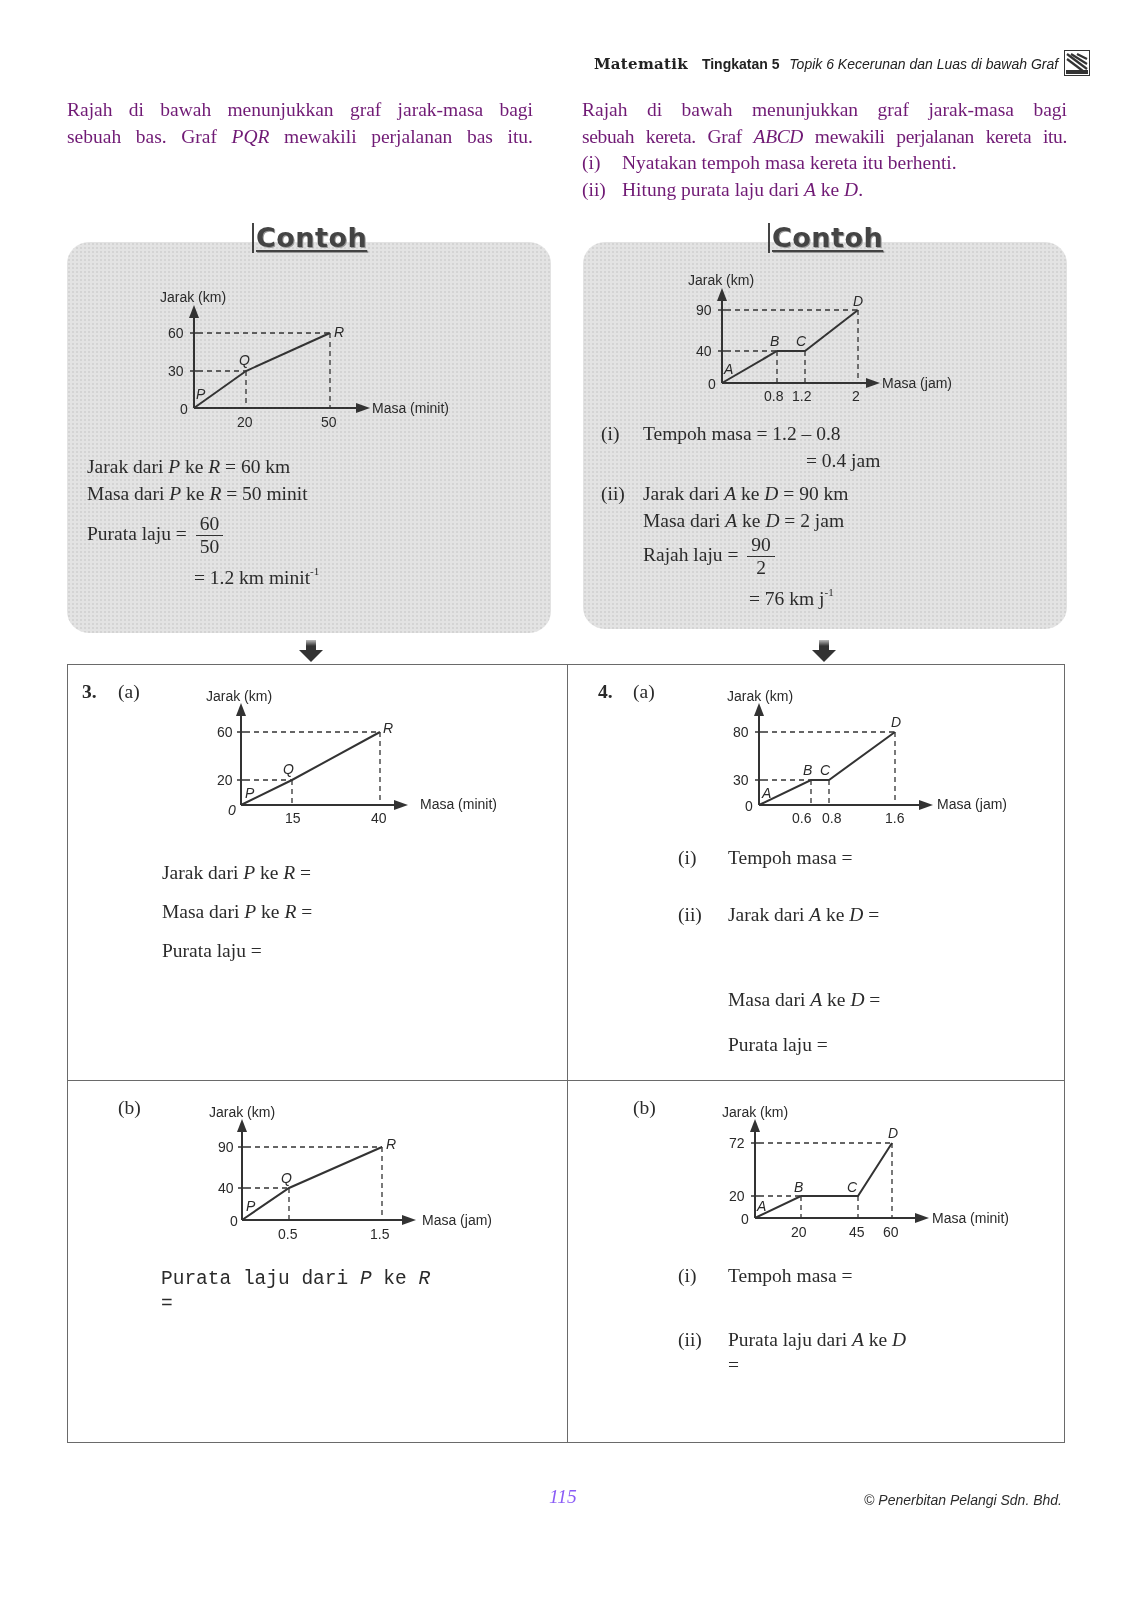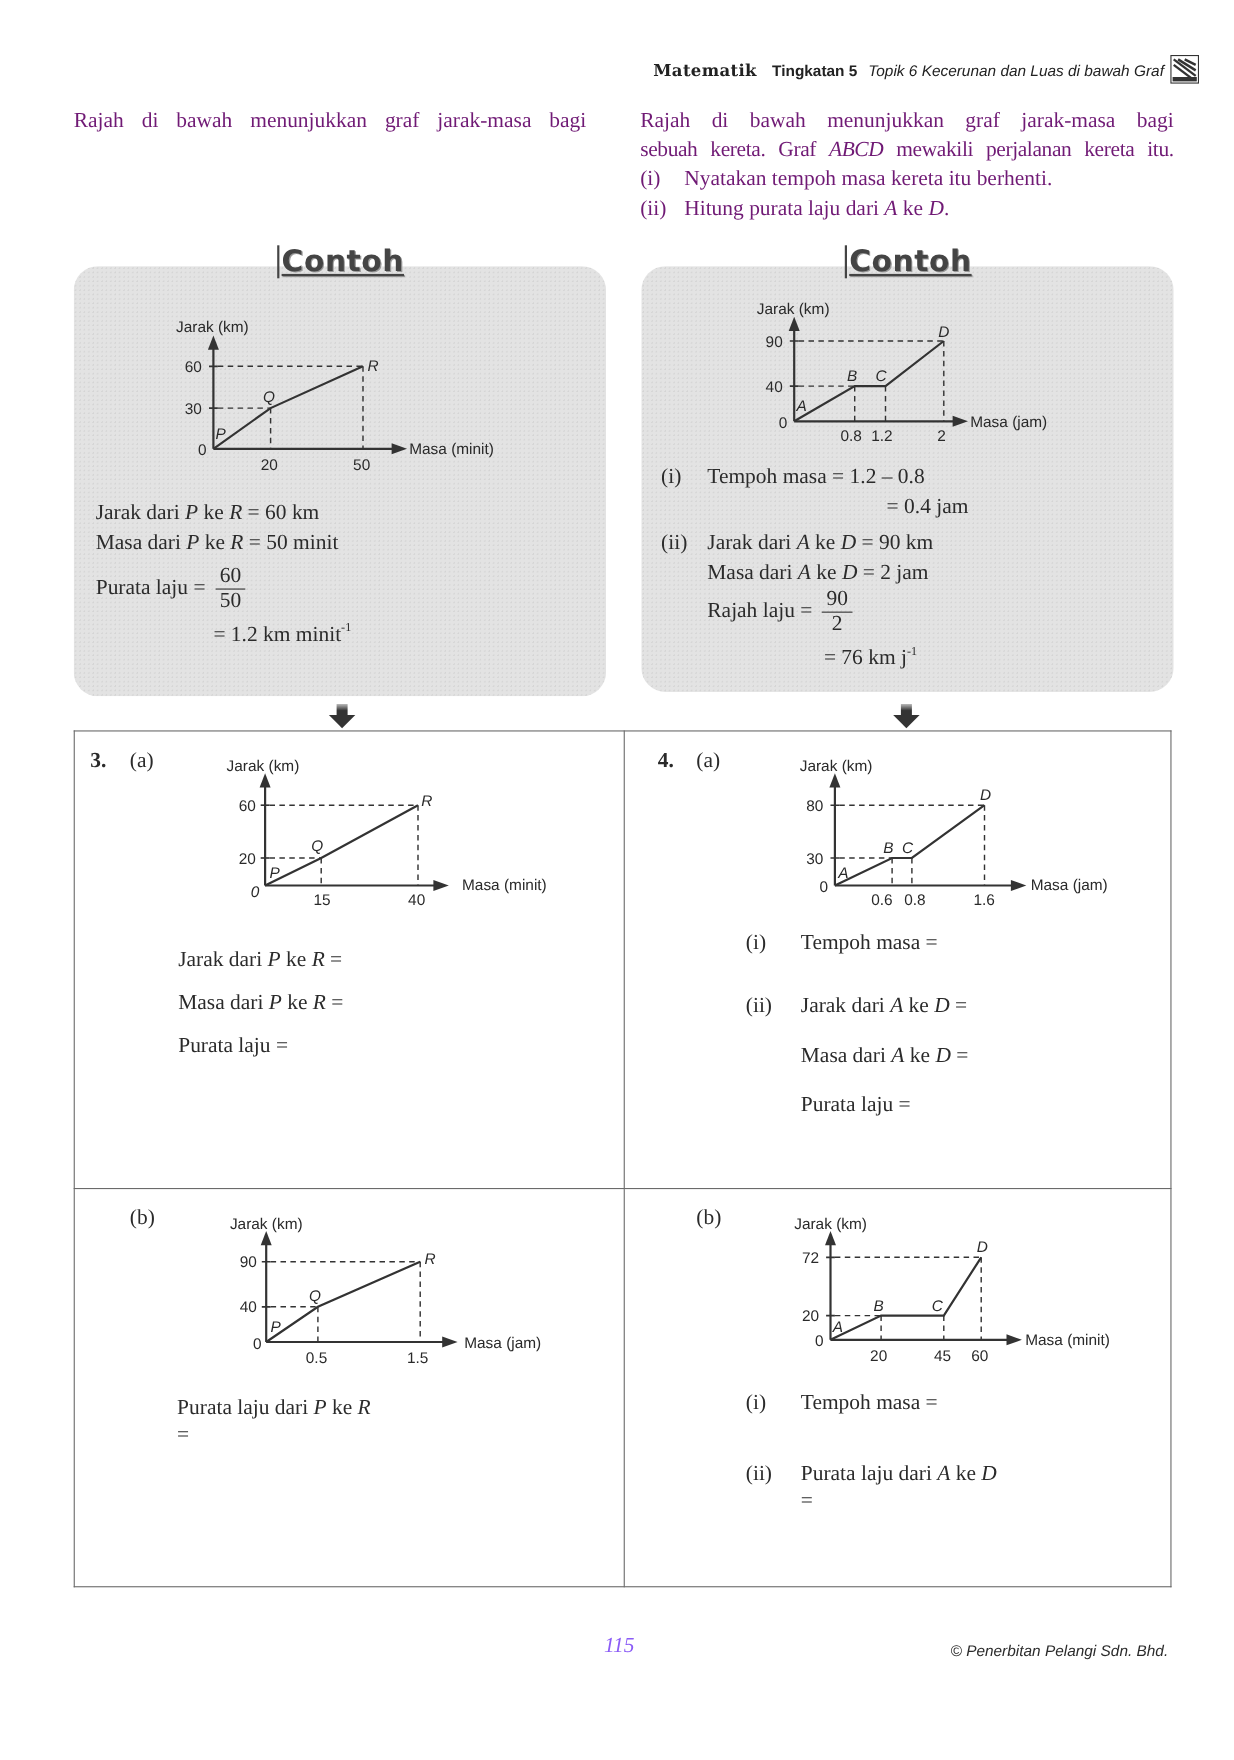--- a/index.html
+++ b/index.html
@@ -43,20 +43,21 @@
       <path d="M2 8 L18 20" stroke="#333" stroke-width="2.2"></path>
       <path d="M6 3 L22 13" stroke="#333" stroke-width="2.2"></path>
       <path d="M12 3 L22 8" stroke="#333" stroke-width="2.2"></path>
       <rect x="1" y="19" width="22" height="4" fill="#333"></rect>
     </svg>
   </span>
 </div>
 
 <div class="abs intro" style="left:67px; top:97px; width:466px;">
   <p style="text-align-last:justify;"><span>Rajah di bawah menunjukkan graf jarak-masa bagi</span></p>
+  <p style="text-align-last:justify;"><span>sebuah bas. Graf </span><i class="v">PQR</i><span> mewakili perjalanan bas itu.</span></p>
 </div>
 
 <div class="abs intro" style="left:582px; top:97px; width:485px;">
   <p style="text-align-last:justify;"><span>Rajah di bawah menunjukkan graf jarak-masa bagi</span></p>
   <p style="text-align-last:justify; letter-spacing:-0.35px;"><span>sebuah kereta. Graf </span><i class="v">ABCD</i><span> mewakili perjalanan kereta itu.</span></p>
   <div class="li">
       <span class="n">(i)</span>
       <span>Nyatakan tempoh masa kereta itu berhenti.</span>
     </div>
   <div class="li">
@@ -235,21 +236,21 @@
       </svg>
       <div class="abs qtxt" style="left:110px; top:182px;">
         <div style="display:flex; height:57px;">
               <span style="width:50px;">(i)</span>
               <span>Tempoh masa =</span>
             </div>
         <div style="display:flex; height:45px;">
               <span style="width:50px;">(ii)</span>
               <span><span>Jarak dari </span><i class="v">A</i><span> ke </span><i class="v">D</i><span> =</span></span>
             </div>
-        <div style="padding-left:50px; height:45px;"><span>Masa dari </span><i class="v">A</i><span> ke </span><i class="v">D</i><span> =</span></div>
+        <div style="padding-left:50px; height:45px;margin-top:40px;"><span>Masa dari </span><i class="v">A</i><span> ke </span><i class="v">D</i><span> =</span></div>
         <div style="padding-left:50px;"><span>Purata laju =</span></div>
       </div>
     </td>
   </tr>
   <tr>
     <td>
       <div class="abs qtxt" style="left:50px; top:16px;">(b)</div>
       <svg class="abs" style="left:128px; top:16px;" width="320" height="150">
         <text x="13" y="20" font-size="14">Jarak (km)</text>
         <line x1="46" y1="32" x2="46" y2="123" stroke="#333" stroke-width="2"></line>
@@ -266,21 +267,21 @@
         <text x="174" y="142" font-size="14">1.5</text>
         <line x1="50" y1="50" x2="186" y2="50" stroke="#333" stroke-width="1.3" stroke-dasharray="5,4"></line>
         <line x1="50" y1="91" x2="93" y2="91" stroke="#333" stroke-width="1.3" stroke-dasharray="5,4"></line>
         <line x1="93" y1="91" x2="93" y2="123" stroke="#333" stroke-width="1.3" stroke-dasharray="5,4"></line>
         <line x1="186" y1="50" x2="186" y2="123" stroke="#333" stroke-width="1.3" stroke-dasharray="5,4"></line>
         <polyline points="46,123 93,91 186,50" fill="none" stroke="#333" stroke-width="2"></polyline>
         <text x="50" y="114" font-size="14" font-style="italic">P</text>
         <text x="85" y="86" font-size="14" font-style="italic">Q</text>
         <text x="190" y="52" font-size="14" font-style="italic">R</text>
       </svg>
-      <div class="abs qtxt" style="left:93px; top:186px; line-height:25px;">
+      <div class="abs qtxt" style="left:93px; top:186px; line-height:25px;font-family:Liberation Mono, monospace;">
         <div><span>Purata laju dari </span><i class="v">P</i><span> ke </span><i class="v">R</i></div>
         <div><span>=</span></div>
       </div>
     </td>
     <td>
       <div class="abs qtxt" style="left:65px; top:16px;">(b)</div>
       <svg class="abs" style="left:148px; top:16px;" width="320" height="150">
         <text x="6" y="20" font-size="14">Jarak (km)</text>
         <line x1="39" y1="32" x2="39" y2="121" stroke="#333" stroke-width="2"></line>
         <polygon points="39,22 34,35 44,35" fill="#333"></polygon>

